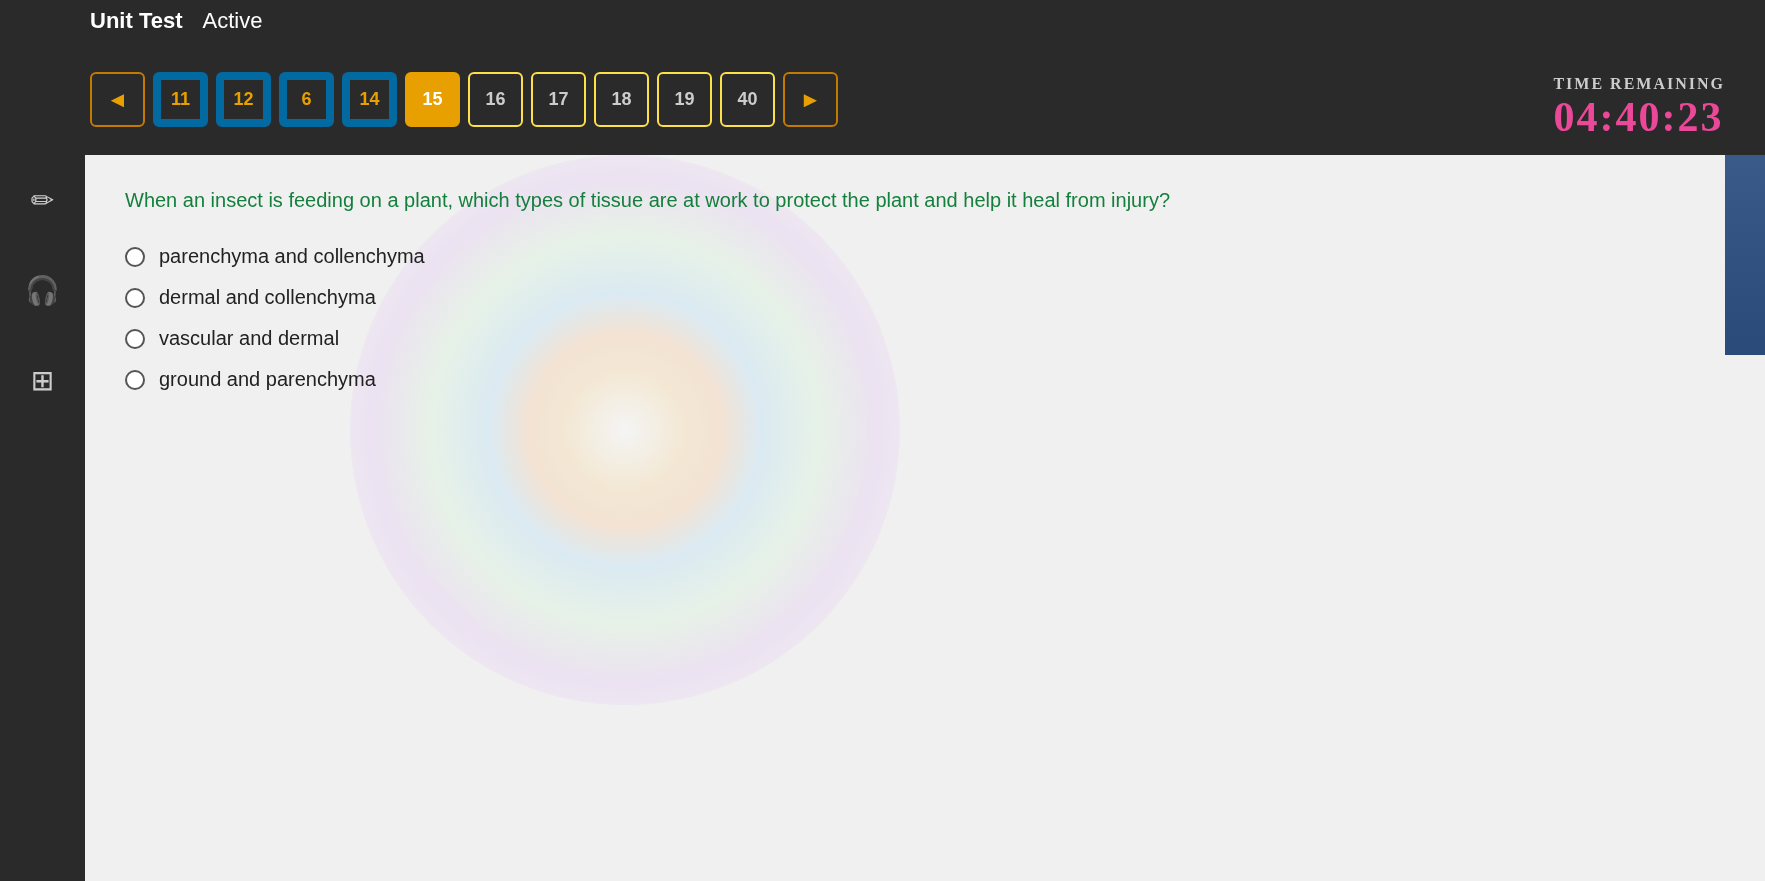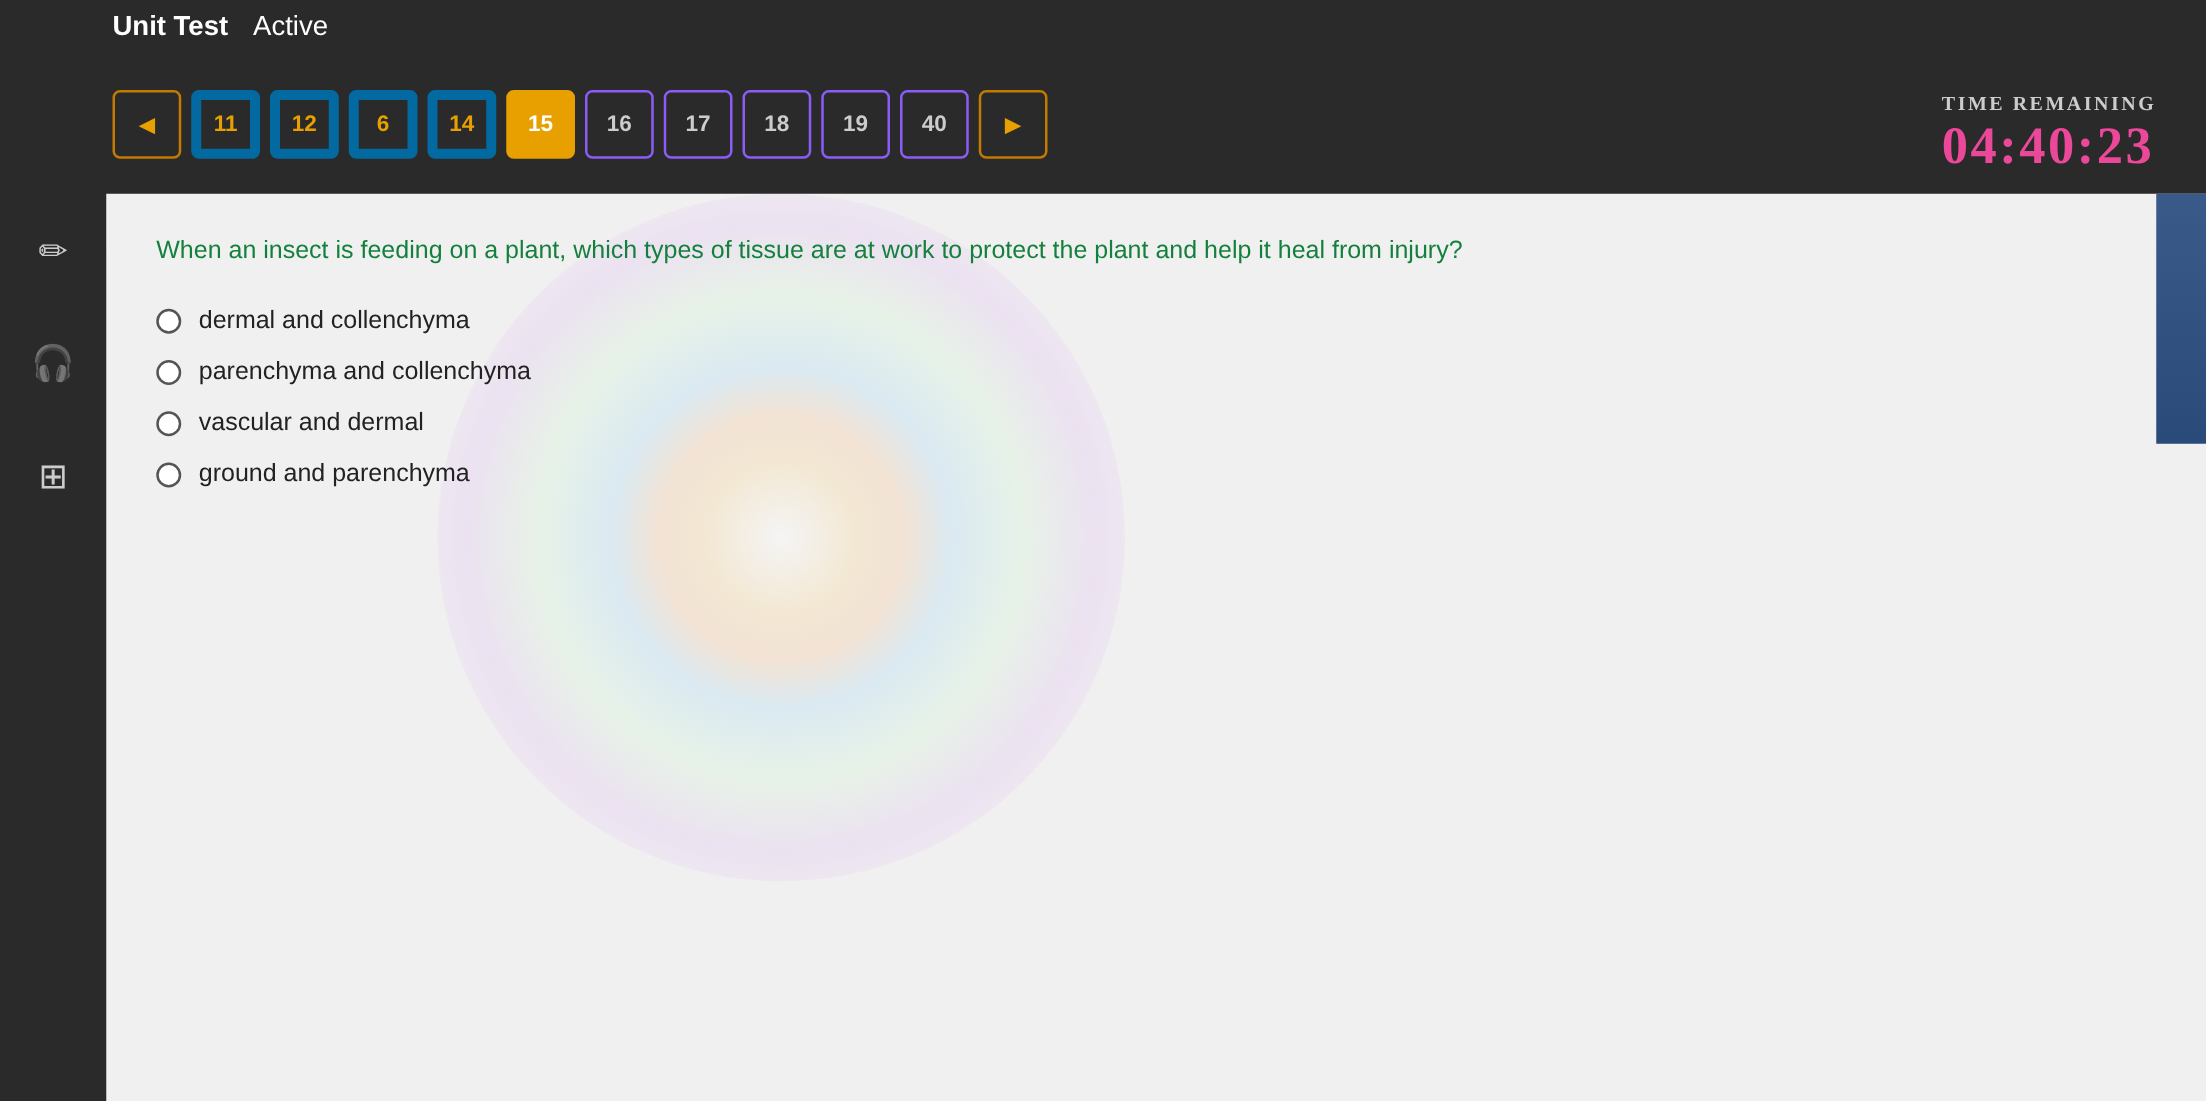--- a/index.html
+++ b/index.html
@@ -72,21 +72,21 @@
       justify-content: center;
     }
 
     .nav-btn.active {
       background: #e8a000;
       color: white;
       border-color: #e8a000;
     }
 
     .nav-btn.inactive {
-      border: 2px solid #8b5cf6;
+      border: 2px solid #fde047;
       color: #ccc;
       background: transparent;
     }
 
     .nav-btn.arrow {
       border: 2px solid #c47a00;
       color: #e8a000;
       font-size: 22px;
     }
 
@@ -273,25 +273,25 @@
 <div class="rainbow-overlay"></div>
 
 <div class="blue-decor"></div>
 
 <div class="main-content">
   <p class="question-text">When an insect is feeding on a plant, which types of tissue are at work to protect the plant and help it heal from injury?</p>
 
   <ul class="options-list">
     <li class="option-item">
       <div class="option-radio"></div>
-      <span>dermal and collenchyma</span>
+      <span>parenchyma and collenchyma</span>
     </li>
     <li class="option-item">
       <div class="option-radio"></div>
-      <span>parenchyma and collenchyma</span>
+      <span>dermal and collenchyma</span>
     </li>
     <li class="option-item">
       <div class="option-radio"></div>
       <span>vascular and dermal</span>
     </li>
     <li class="option-item">
       <div class="option-radio"></div>
       <span>ground and parenchyma</span>
     </li>
   </ul>

